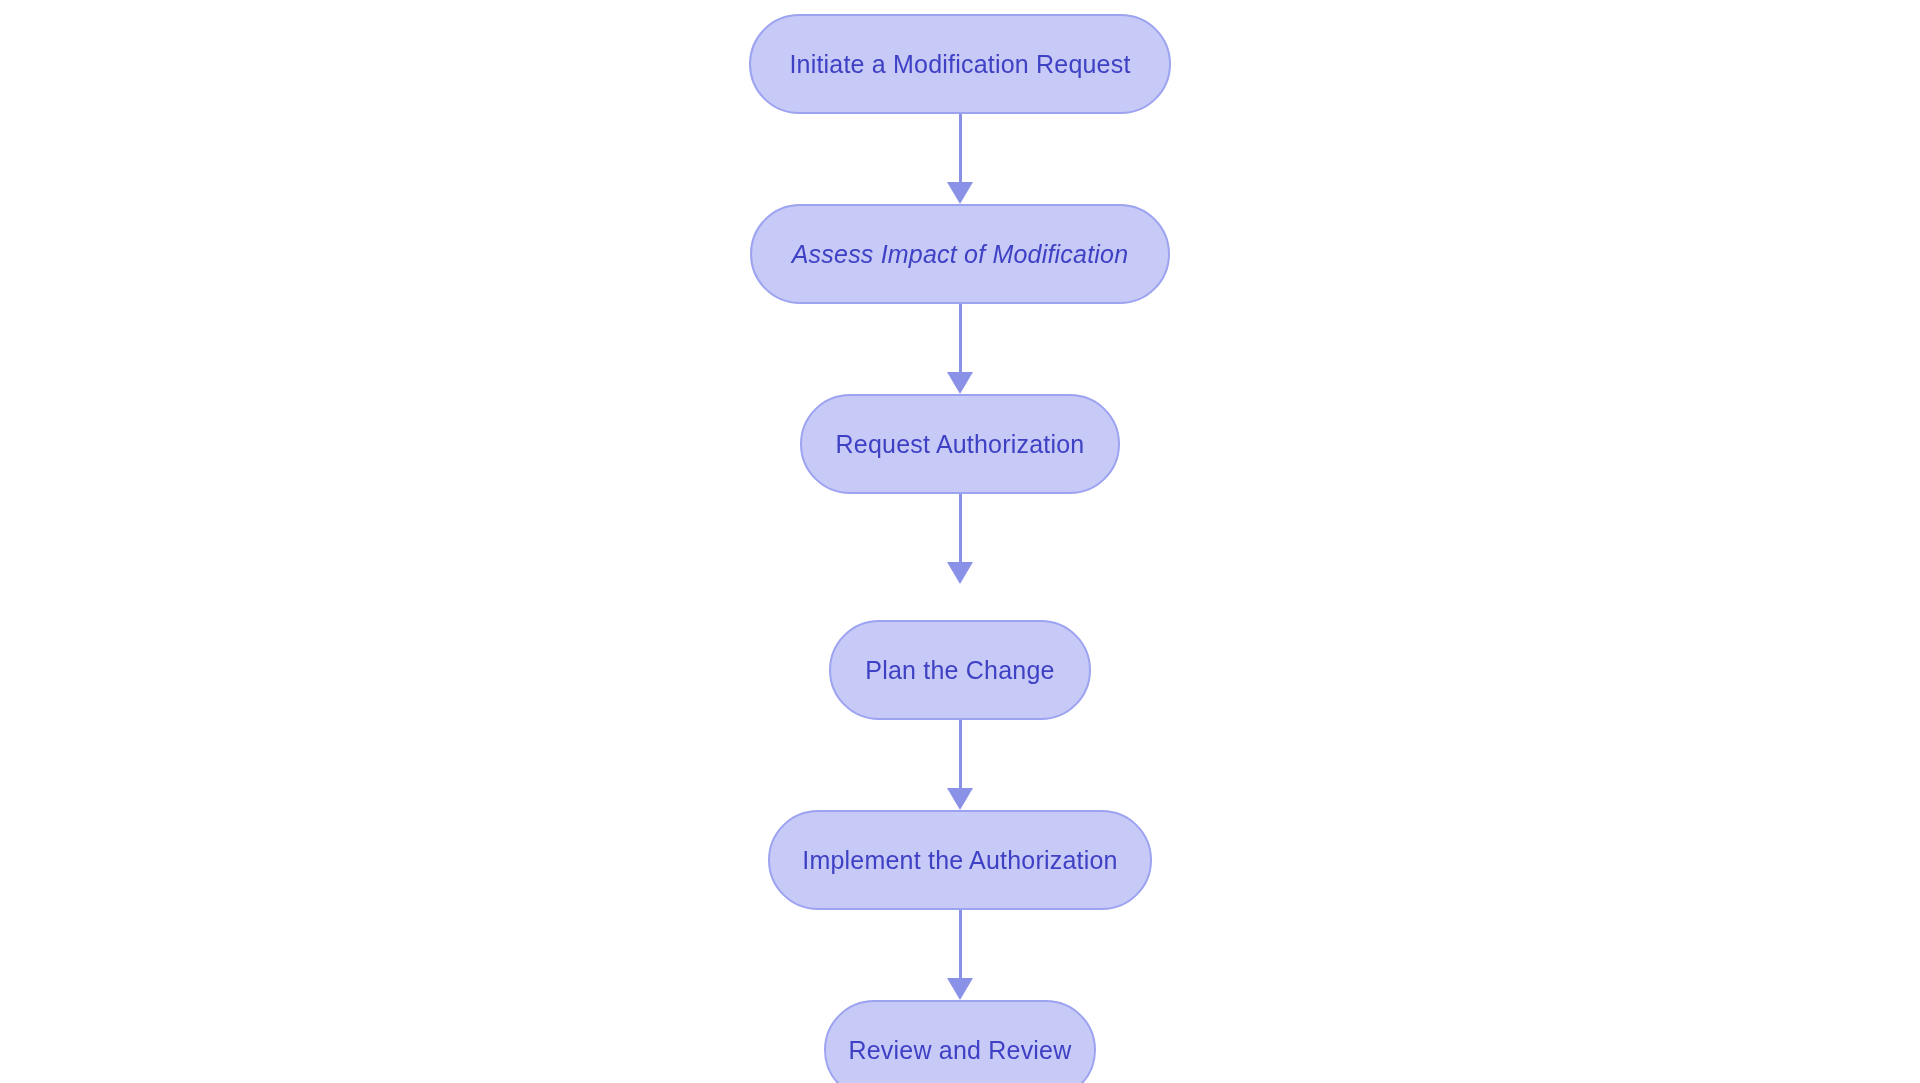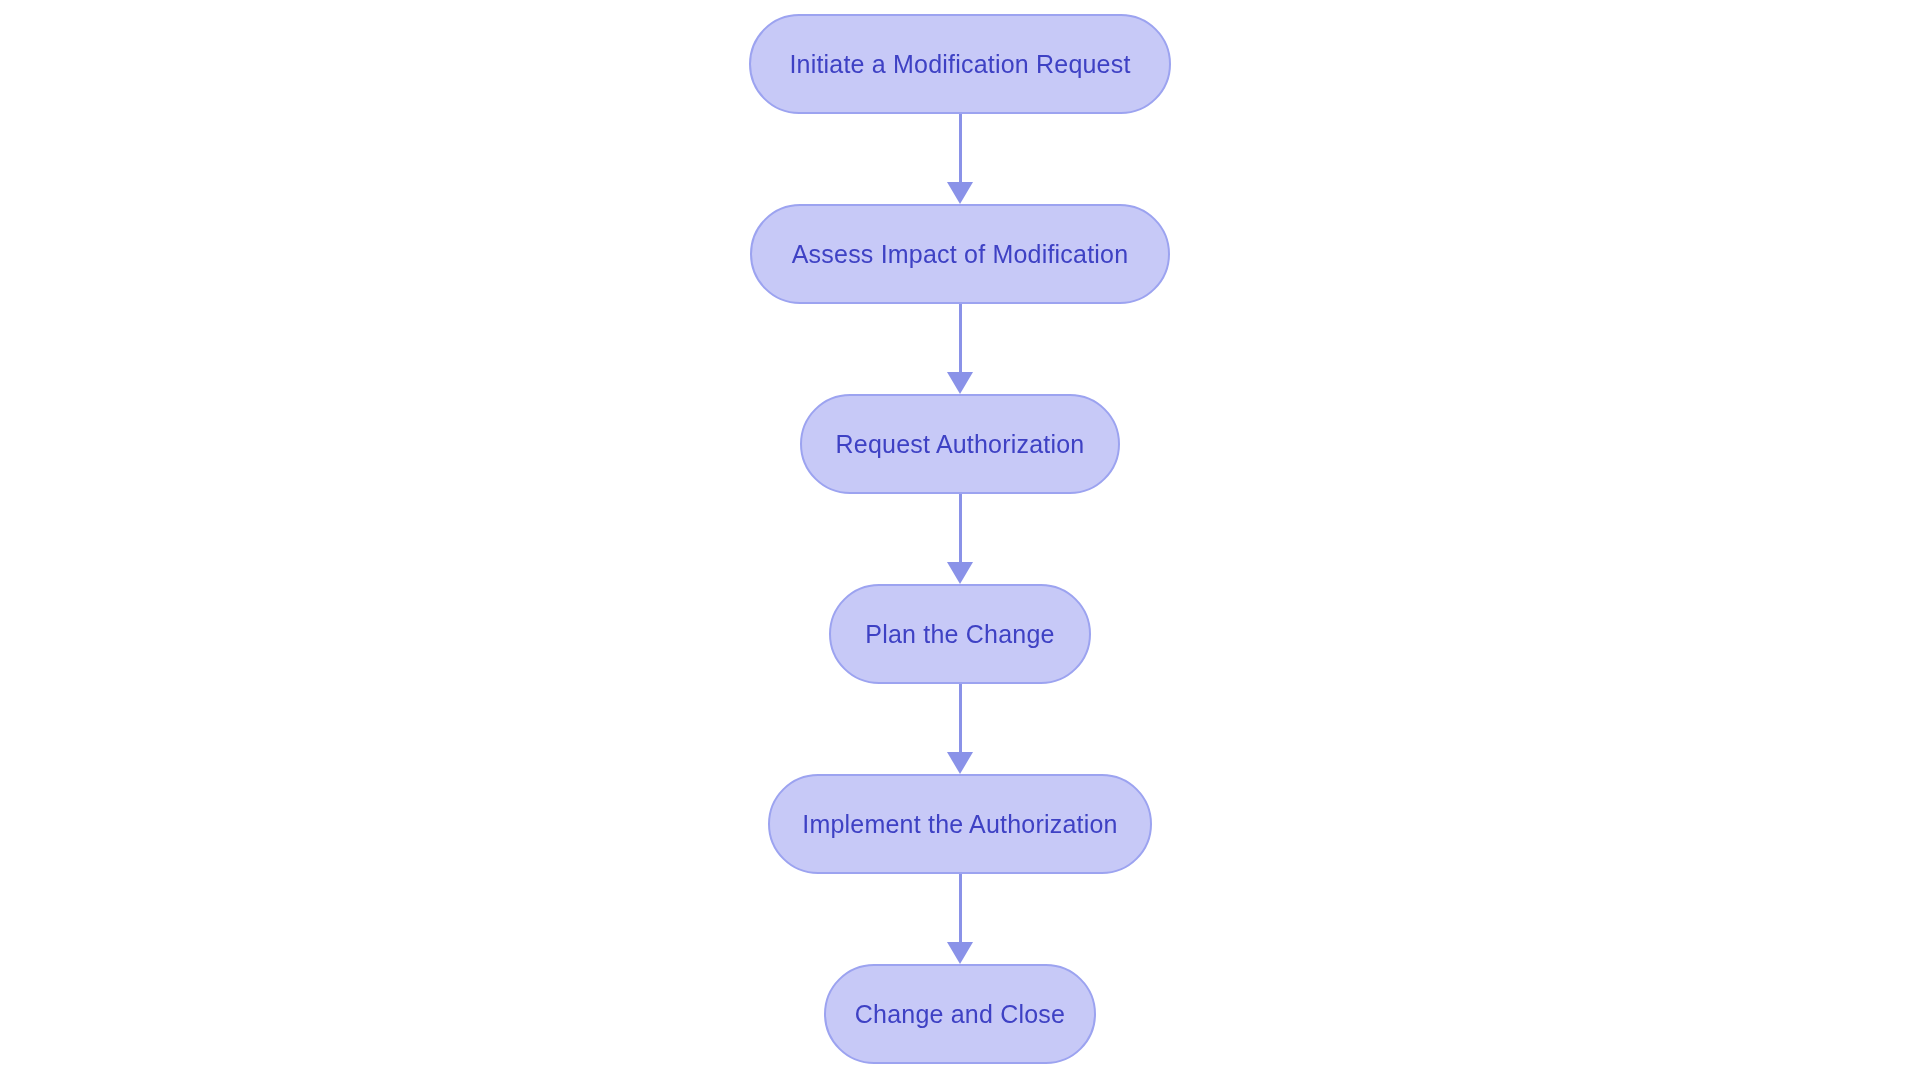--- a/index.html
+++ b/index.html
@@ -35,23 +35,23 @@
     justify-content: center;
     flex: 0 0 auto;
   }
   .node-label {
     font-size: 25px;
     color: var(--node-text);
     white-space: nowrap;
     letter-spacing: 0.2px;
   }
   .n0 { width: 422px; }
-  .n1 { width: 420px; }
+  .n1 { width: 420px; font-style: italic; }
   .n2 { width: 320px; }
-  .n3 { width: 262px; }
+  .n3 { width: 262px; margin-top: 36px; }
   .n4 { width: 384px; }
   .n5 { width: 272px; }
   .connector {
     height: 90px;
     width: 26px;
     display: flex;
     flex-direction: column;
     align-items: center;
     flex: 0 0 auto;
   }
@@ -113,16 +113,16 @@
   <div class="node n4">
     <span class="node-label">Implement the Authorization</span>
   </div>
 
   <div class="connector">
     <div class="arrow-line"></div>
     <div class="arrow-head"></div>
   </div>
 
   <div class="node n5">
-    <span class="node-label">Change and Close</span>
+    <span class="node-label">Review and Review</span>
   </div>
 
 </div>
 
 </body></html>

